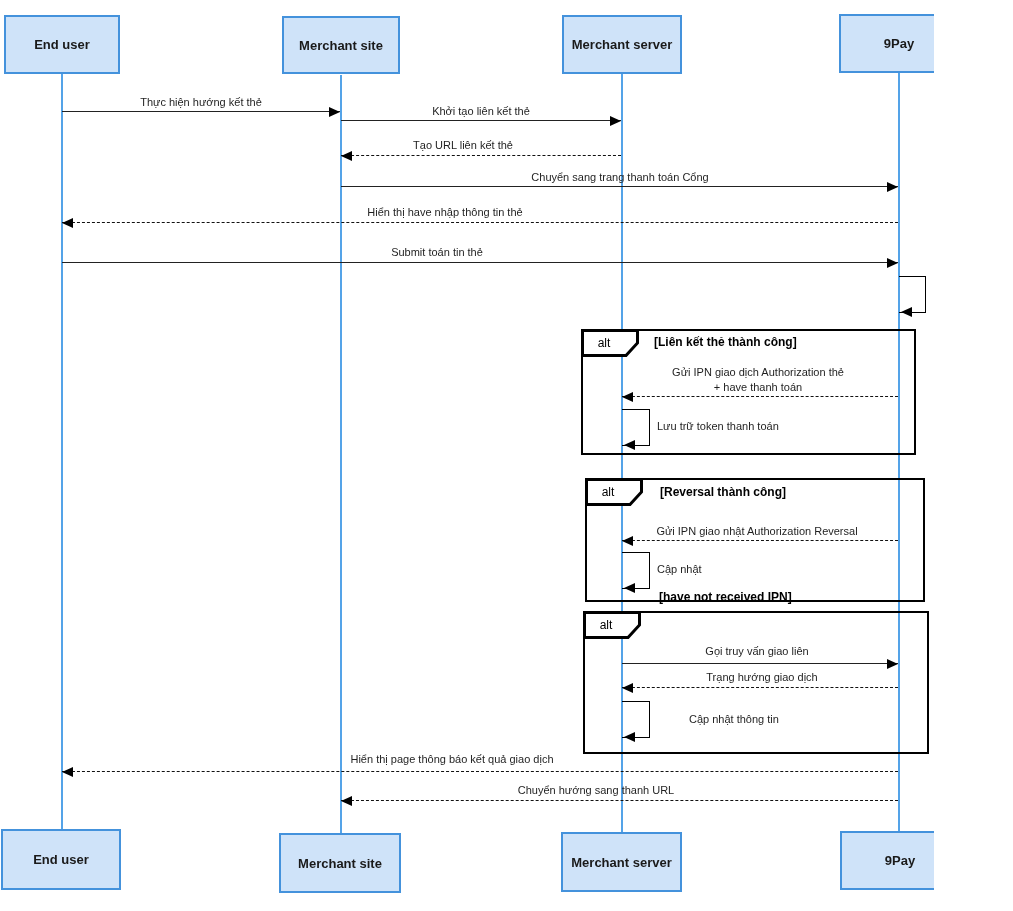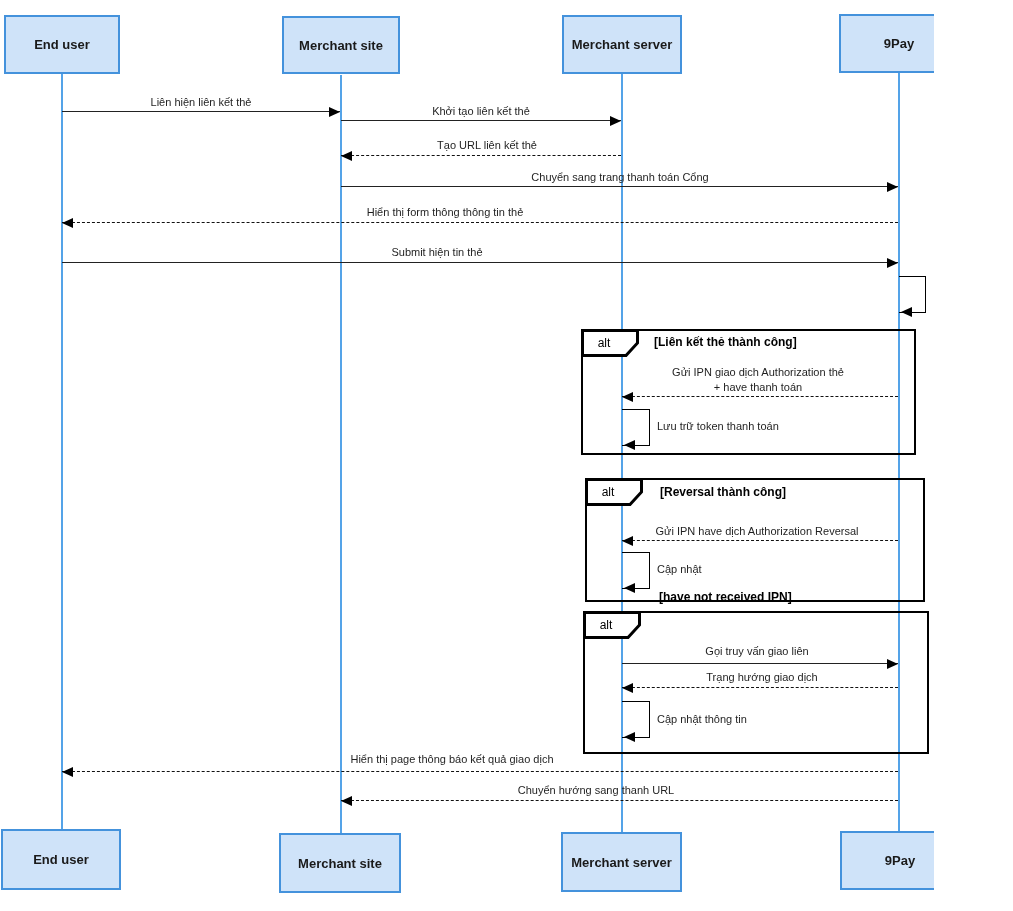--- a/index.html
+++ b/index.html
@@ -73,41 +73,41 @@
   <div class="actor" style="left:279px;top:833px;width:122px;height:60px">
       <span>Merchant site</span>
     </div>
   <div class="actor" style="left:561px;top:832px;width:121px;height:60px">
       <span>Merchant server</span>
     </div>
   <div class="actor" style="left:840px;top:831px;width:120px;height:59px">
       <span>9Pay</span>
     </div>
 
-  <div class="msg-label" style="left:201px;top:96px">Liên hiện liên kết thẻ</div>
+  <div class="msg-label" style="left:201px;top:96px">Thực hiện hướng kết thẻ</div>
   <div class="line" style="left:62px;top:111px;width:278px"></div>
   <div class="arr r" style="left:329px;top:107px"></div>
 
   <div class="msg-label" style="left:481px;top:105px">Khởi tạo liên kết thẻ</div>
   <div class="line" style="left:341px;top:120px;width:280px"></div>
   <div class="arr r" style="left:610px;top:116px"></div>
 
-  <div class="msg-label" style="left:487px;top:139px">Tạo URL liên kết thẻ</div>
+  <div class="msg-label" style="left:463px;top:139px">Tạo URL liên kết thẻ</div>
   <div class="line dashed" style="left:341px;top:155px;width:280px"></div>
   <div class="arr l" style="left:341px;top:151px"></div>
 
   <div class="msg-label" style="left:620px;top:171px">Chuyển sang trang thanh toán Cổng</div>
   <div class="line" style="left:341px;top:186px;width:557px"></div>
   <div class="arr r" style="left:887px;top:182px"></div>
 
-  <div class="msg-label" style="left:445px;top:206px">Hiển thị form thông thông tin thẻ</div>
+  <div class="msg-label" style="left:445px;top:206px">Hiển thị have nhập thông tin thẻ</div>
   <div class="line dashed" style="left:62px;top:222px;width:836px"></div>
   <div class="arr l" style="left:62px;top:218px"></div>
 
-  <div class="msg-label" style="left:437px;top:246px">Submit hiện tin thẻ</div>
+  <div class="msg-label" style="left:437px;top:246px">Submit toán tin thẻ</div>
   <div class="line" style="left:62px;top:262px;width:836px"></div>
   <div class="arr r" style="left:887px;top:258px"></div>
 
   <div class="selfloop" style="left:899px;top:276px;width:27px;height:37px"></div>
   <div class="arr l" style="left:901px;top:307px"></div>
   <div class="loop-label" style="left:934px;top:289px">Xử lý tạo truy</div>
 
   <div class="frame" style="left:581px;top:329px;width:335px;height:126px"></div>
   <svg class="alt-tag" style="left:581px;top:329px" width="58" height="28" viewBox="0 0 58 28">
     <polygon points="1.5,1.5 56.5,1.5 56.5,14 45,26.5 1.5,26.5" fill="#ffffff" stroke="#000000" stroke-width="3"></polygon>
@@ -124,21 +124,21 @@
   <div class="arr l" style="left:624px;top:440px"></div>
   <div class="loop-label" style="left:657px;top:420px">Lưu trữ token thanh toán</div>
 
   <div class="frame" style="left:585px;top:478px;width:340px;height:124px"></div>
   <svg class="alt-tag" style="left:585px;top:478px" width="58" height="28" viewBox="0 0 58 28">
     <polygon points="1.5,1.5 56.5,1.5 56.5,14 45,26.5 1.5,26.5" fill="#ffffff" stroke="#000000" stroke-width="3"></polygon>
   </svg>
   <div class="alt-text" style="left:585px;top:485px">alt</div>
   <div class="cond" style="left:660px;top:485px">[Reversal thành công]</div>
 
-  <div class="msg-label" style="left:757px;top:525px">Gửi IPN have dịch Authorization Reversal</div>
+  <div class="msg-label" style="left:757px;top:525px">Gửi IPN giao nhật Authorization Reversal</div>
   <div class="line dashed" style="left:622px;top:540px;width:276px"></div>
   <div class="arr l" style="left:622px;top:536px"></div>
 
   <div class="selfloop" style="left:622px;top:552px;width:28px;height:37px"></div>
   <div class="arr l" style="left:624px;top:583px"></div>
   <div class="loop-label" style="left:657px;top:563px">Cập nhật</div>
 
   <div class="frame" style="left:583px;top:611px;width:346px;height:143px"></div>
   <svg class="alt-tag" style="left:583px;top:611px" width="58" height="28" viewBox="0 0 58 28">
     <polygon points="1.5,1.5 56.5,1.5 56.5,14 45,26.5 1.5,26.5" fill="#ffffff" stroke="#000000" stroke-width="3"></polygon>
@@ -149,21 +149,21 @@
   <div class="msg-label" style="left:757px;top:645px">Gọi truy vấn giao liên</div>
   <div class="line" style="left:622px;top:663px;width:276px"></div>
   <div class="arr r" style="left:887px;top:659px"></div>
 
   <div class="msg-label" style="left:762px;top:671px">Trạng hướng giao dịch</div>
   <div class="line dashed" style="left:622px;top:687px;width:276px"></div>
   <div class="arr l" style="left:622px;top:683px"></div>
 
   <div class="selfloop" style="left:622px;top:701px;width:28px;height:37px"></div>
   <div class="arr l" style="left:624px;top:732px"></div>
-  <div class="loop-label" style="left:657px;top:713px">Cập nhật thông tin</div>
+  <div class="loop-label" style="left:689px;top:713px">Cập nhật thông tin</div>
 
   <div class="msg-label" style="left:452px;top:753px">Hiển thị page thông báo kết quả giao dịch</div>
   <div class="line dashed" style="left:62px;top:771px;width:836px"></div>
   <div class="arr l" style="left:62px;top:767px"></div>
 
   <div class="msg-label" style="left:596px;top:784px">Chuyển hướng sang thanh URL</div>
   <div class="line dashed" style="left:341px;top:800px;width:557px"></div>
   <div class="arr l" style="left:341px;top:796px"></div>
 
 </div>

